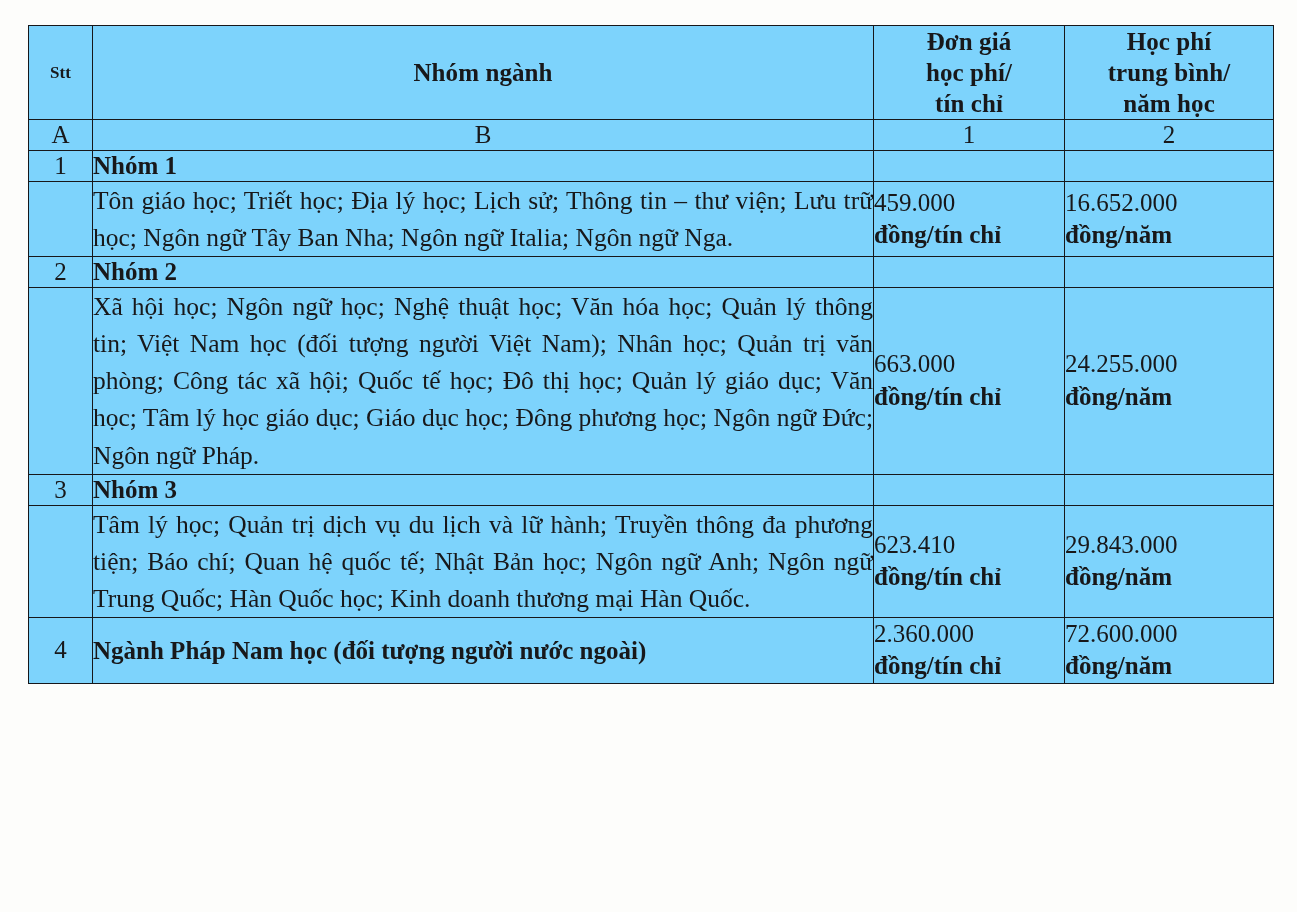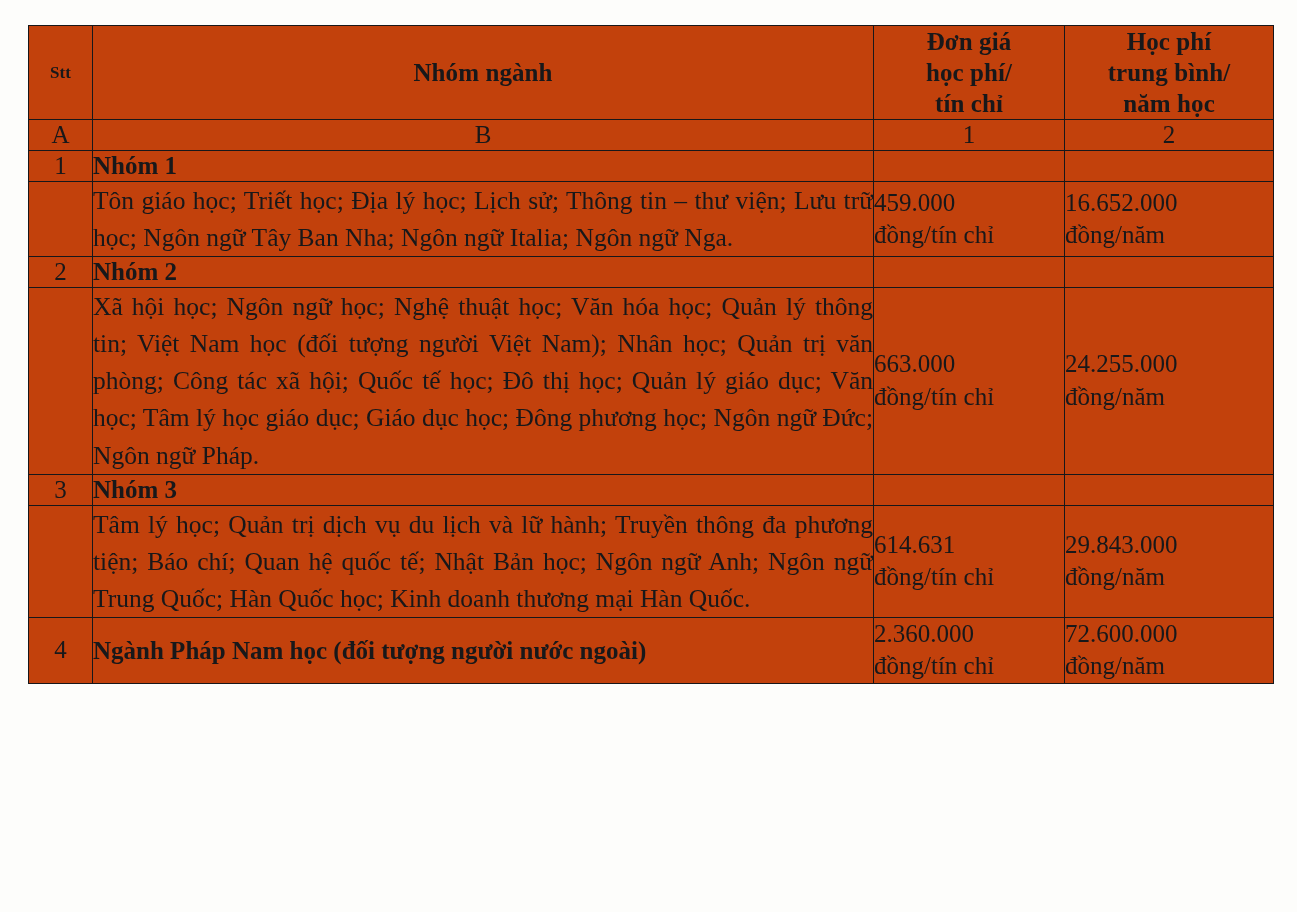--- a/index.html
+++ b/index.html
@@ -36,21 +36,21 @@
     table-layout: fixed;
     border-collapse: collapse;
     background: #ffffff;
   }
 
   table.fee-table td,
   table.fee-table th {
     border: 1.6px solid #17171a;
     padding: 0;
     vertical-align: middle;
-    background: #c2410c;
+    background: #7dd3fc;
   }
 
   
   col.c-stt   { width: 64px; }
   col.c-name  { width: 781px; }
   col.c-unit  { width: 191px; }
   col.c-avg   { width: 209px; }
 
   .hd-cell {
     text-align: center;
@@ -96,21 +96,21 @@
     margin-left: 19px;
   }
 
   .money-cell {
     text-align: left;
     font-size: 25px;
     line-height: 1.3;
     padding: 6px 8px;
   }
   .money-cell .amount { display: block; }
-  .money-cell .unit { display: block; }
+  .money-cell .unit { display: block; font-weight: bold; }
 
   .row4-name {
     font-weight: bold;
     font-size: 25px;
     line-height: 1.25;
     padding: 10px 0 10px 14px;
     text-align: left;
   }
 
   .blank-cell { background: #ffffff; }
@@ -192,21 +192,21 @@
         <tr>
           <td class="stt-cell">3</td>
           <td class="group-cell">Nhóm 3</td>
           <td class="blank-cell"></td>
           <td class="blank-cell"></td>
         </tr>
         <tr>
           <td class="stt-cell blank-cell"></td>
           <td class="list-cell">Tâm lý học; Quản trị dịch vụ du lịch và lữ hành; Truyền thông đa phương tiện; Báo chí; Quan hệ quốc tế; Nhật Bản học; Ngôn ngữ Anh; Ngôn ngữ Trung Quốc; Hàn Quốc học; Kinh doanh thương mại Hàn Quốc.</td>
           <td class="money-cell">
-            <span class="amount">614.631</span>
+            <span class="amount">623.410</span>
             <span class="unit">đồng/tín chỉ</span>
           </td>
           <td class="money-cell">
             <span class="amount">29.843.000</span>
             <span class="unit">đồng/năm</span>
           </td>
         </tr>
 
         <tr>
           <td class="stt-cell">4</td>

